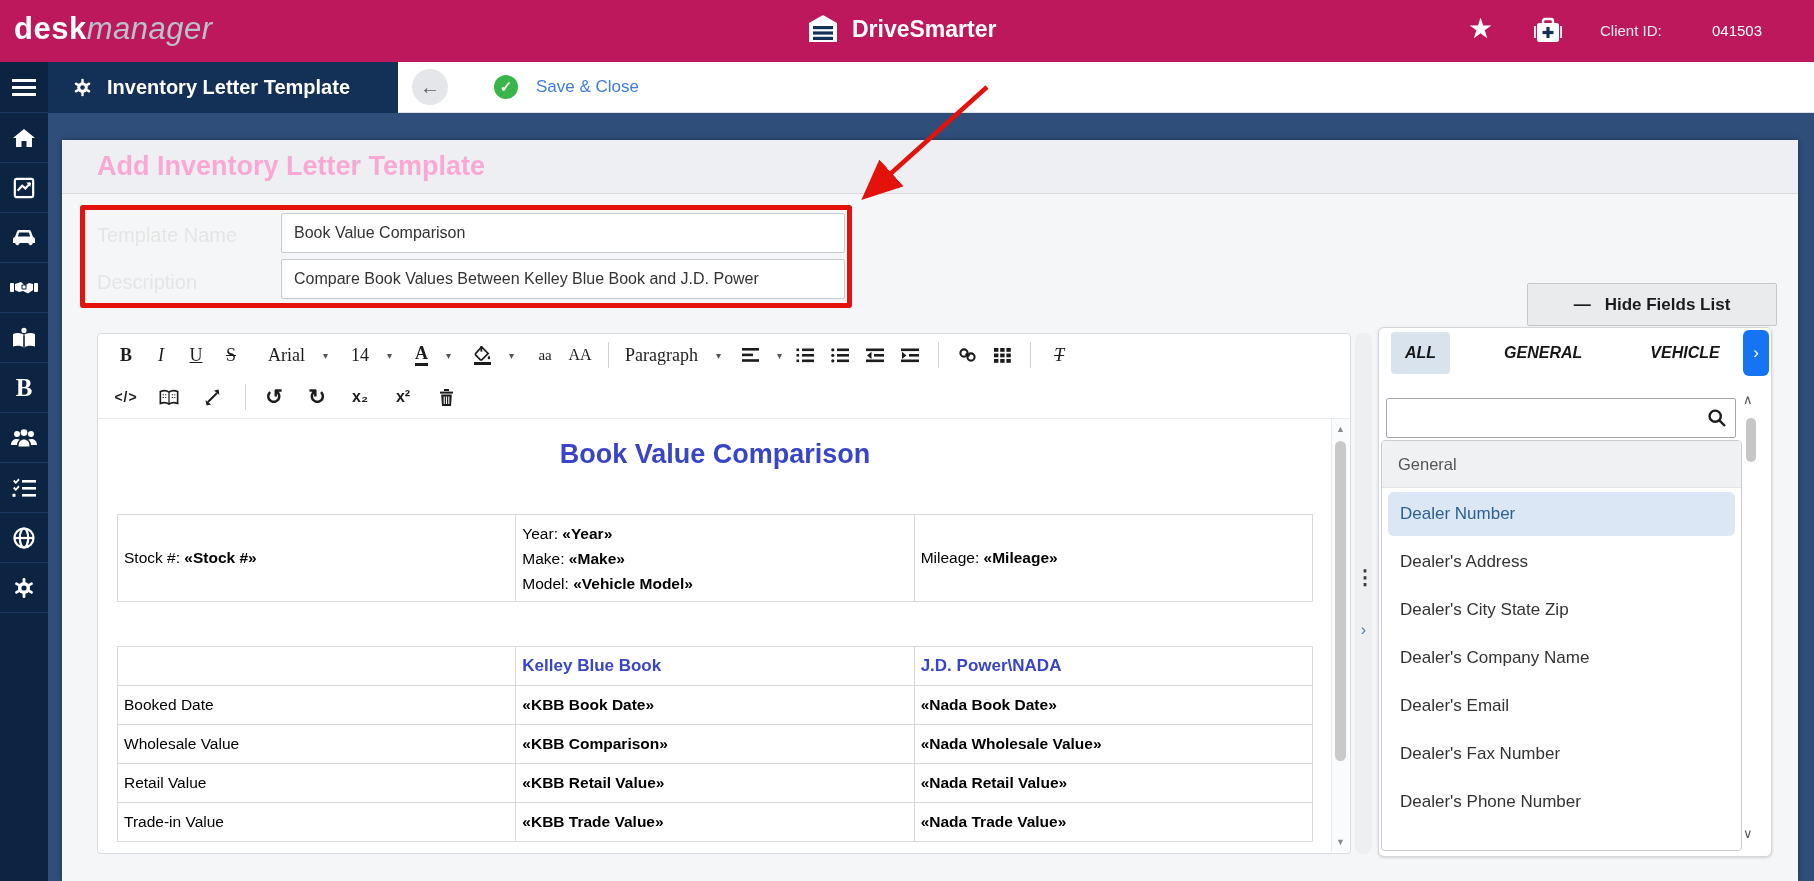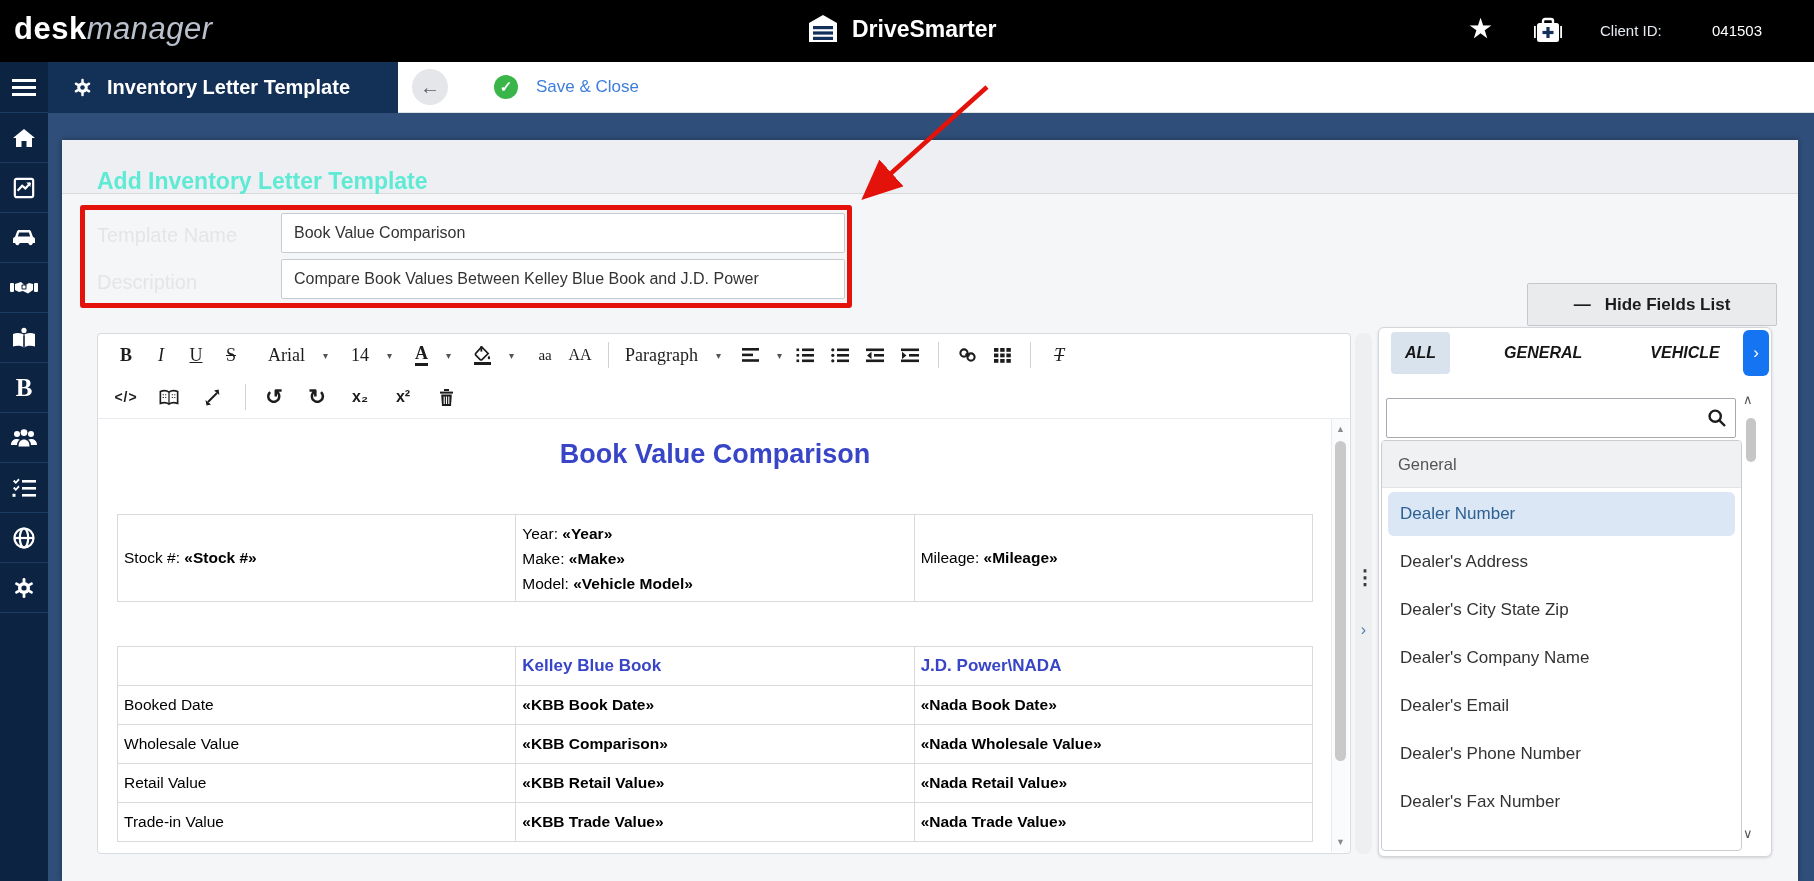--- a/index.html
+++ b/index.html
@@ -1,21 +1,21 @@
 <!DOCTYPE html>
 <html><head>
 <meta charset="utf-8">
 <style>
   html,body{margin:0;padding:0;}
   body{font-family:"Liberation Sans",sans-serif;background:#2f4e79;}
   #screen{position:relative;width:1814px;height:881px;overflow:hidden;background:#2f4e79;}
   .abs{position:absolute;}
 
   
-  #topbar{left:0;top:0;width:1814px;height:62px;background:#000000;}
+  #topbar{left:0;top:0;width:1814px;height:62px;background:#be185d;}
   #brand{left:14px;top:11px;font-size:31px;letter-spacing:.5px;color:#fff;}
   #brand .b1{font-weight:bold;color:#ffffff;}
   #brand .b2{font-style:italic;color:#b9c1cd;font-weight:400;}
   #appname{left:806px;top:13px;display:flex;align-items:center;gap:12px;color:#fff;}
   #appname .t{font-size:23px;font-weight:bold;}
   #star{left:1468px;top:12px;font-size:28px;color:#fff;line-height:34px;}
   #medkit{left:1532px;top:15px;}
   #clientid-label{left:1600px;top:22px;font-size:15px;color:#e7ebf1;}
   #clientid-value{left:1712px;top:22px;font-size:15px;color:#ffffff;}
 
@@ -30,21 +30,21 @@
   
   #sidebar{left:0;top:62px;width:48px;height:819px;background:#0d2342;}
   .nav-cell{width:48px;height:50px;display:flex;align-items:center;justify-content:center;border-bottom:1px solid #1d3a62;box-sizing:border-box;}
   #hamburger{width:48px;height:51px;display:flex;flex-direction:column;align-items:center;justify-content:center;gap:4px;border-bottom:1px solid #1d3a62;box-sizing:border-box;}
   #hamburger i{display:block;width:24px;height:3px;background:#fff;}
   .bglyph{color:#fff;font-family:"Liberation Serif",serif;font-weight:bold;font-size:25px;}
 
   
   #panel{left:62px;top:140px;width:1736px;height:741px;background:#f4f6f8;box-shadow:0 0 6px rgba(0,0,0,.35);}
   #panel-head{left:62px;top:140px;width:1736px;height:54px;background:#edeff2;border-bottom:1px solid #d8dadd;box-sizing:border-box;}
-  #panel-title{left:97px;top:168px;font-size:23px;font-weight:bold;color:#5eead4;}
+  #panel-title{left:97px;top:151px;font-size:27px;font-weight:bold;color:#f9a8d4;}
 
   
   .form-label{font-size:20px;color:#e5e5e5;}
   .form-input{position:absolute;width:564px;height:40px;box-sizing:border-box;border:1px solid #c6cbd1;background:#fff;font-family:"Liberation Sans",sans-serif;font-size:16px;color:#333;padding:0 12px;border-radius:2px;}
   #red-box{left:80px;top:205px;width:772px;height:103px;border:5px solid #e3120b;border-radius:3px;box-sizing:border-box;z-index:30;pointer-events:none;}
   #arrow-svg{left:0;top:0;width:1814px;height:881px;z-index:31;pointer-events:none;}
 
   
   #hide-btn{left:1527px;top:283px;width:250px;height:43px;background:#e9ebed;border:1px solid #c5c7ca;border-radius:2px;display:flex;align-items:center;justify-content:center;gap:14px;font-size:17px;font-weight:bold;color:#1c1c1c;box-sizing:border-box;}
 
@@ -494,22 +494,22 @@
         </span>
     </div>
 
     <div id="fld-list">
       <div id="fld-group">General</div>
       <div class="fld-item selected">Dealer Number</div>
       <div class="fld-item">Dealer's Address</div>
       <div class="fld-item">Dealer's City State Zip</div>
       <div class="fld-item">Dealer's Company Name</div>
       <div class="fld-item">Dealer's Email</div>
+      <div class="fld-item">Dealer's Fax Number</div>
       <div class="fld-item">Dealer's Phone Number</div>
-      <div class="fld-item">Dealer's Fax Number</div>
     </div>
 
     <div id="fp-up">∧</div>
     <div id="fp-thumb"></div>
     <div id="fp-down">∨</div>
   </div>
 
 </div>
 
 </body></html>

